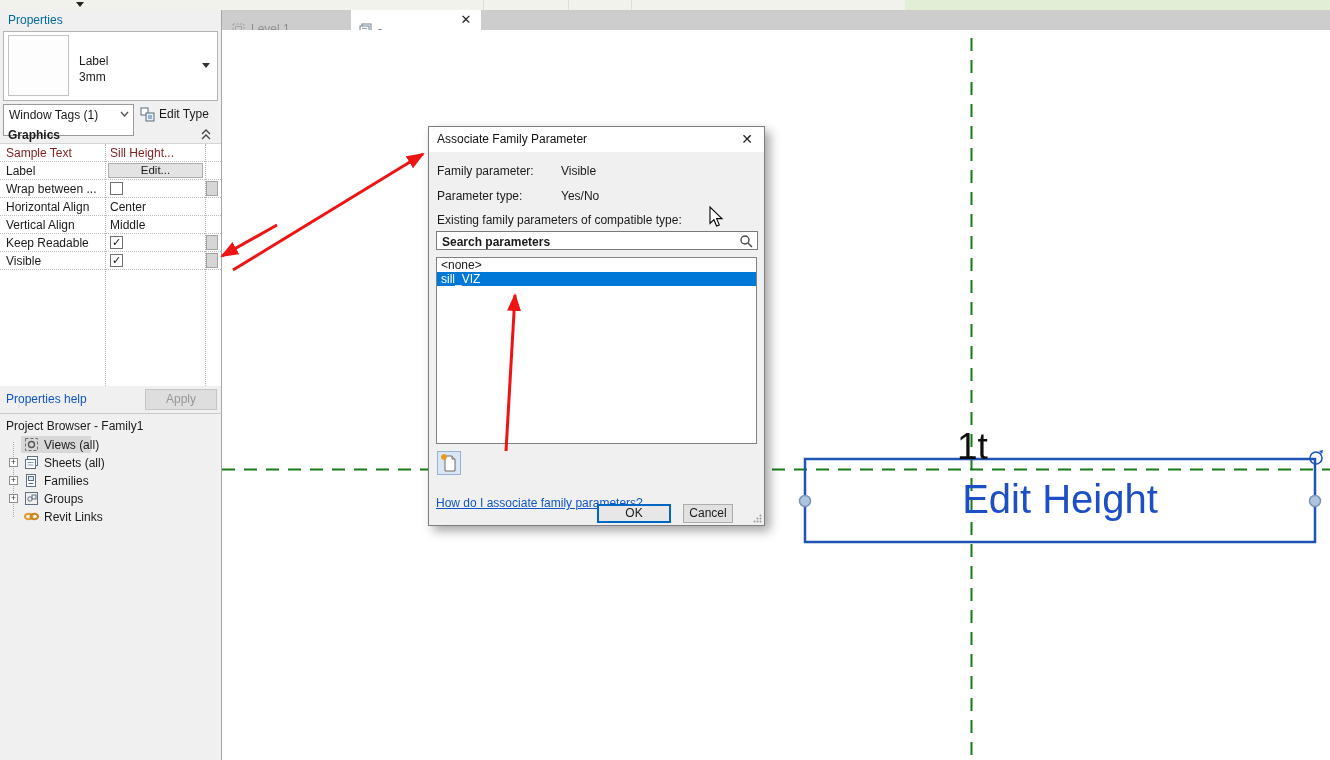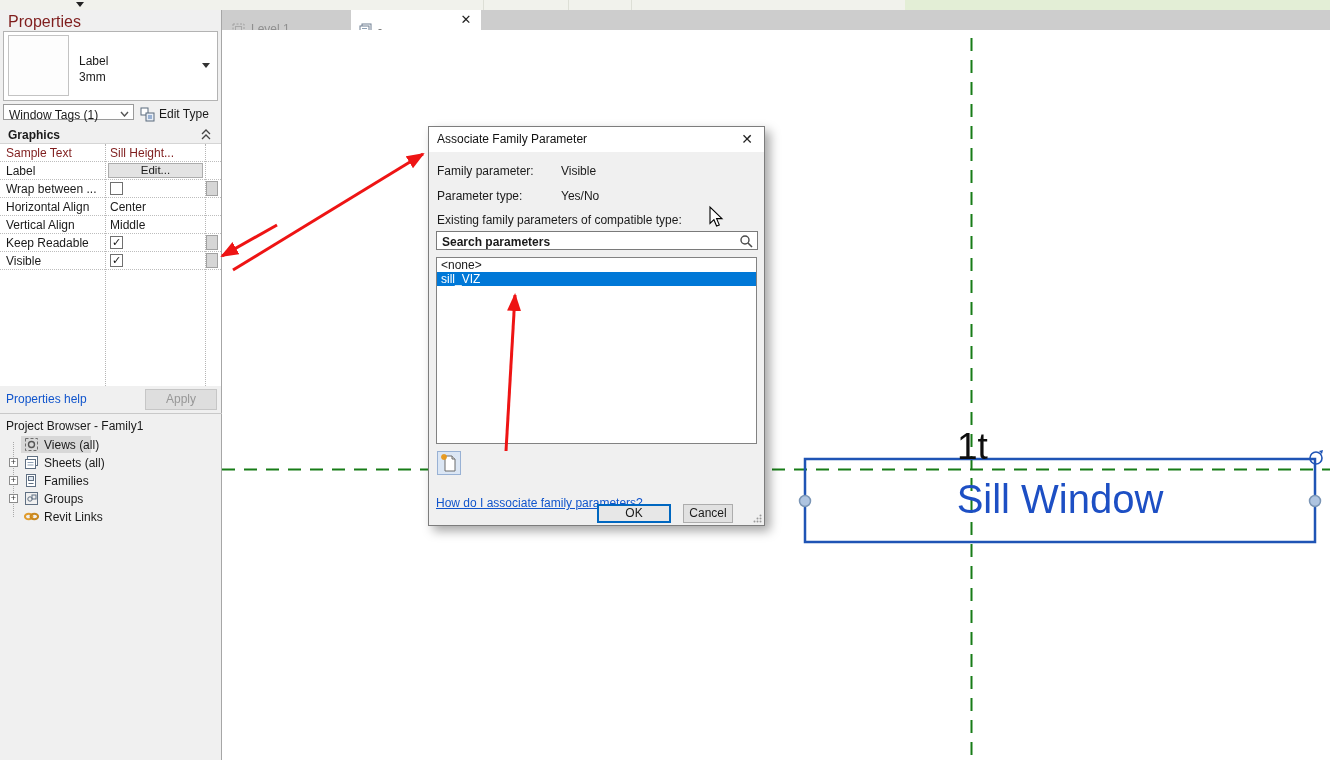--- a/index.html
+++ b/index.html
@@ -20,28 +20,28 @@
   .tab{position:absolute;top:0;height:38px;display:flex;align-items:center;}
   .tab .tlabel{margin-left:6px;}
   #tab-inactive{left:2px;width:126px;color:#8f8f8f;}
   #tab-active{left:129px;width:130px;background:#ffffff;color:#777;}
   .tabicon{width:13px;height:13px;margin-left:8px;flex:0 0 auto;}
   .tabclose{position:absolute;right:8px;top:3px;width:14px;height:14px;color:#222;
             font-size:13px;line-height:14px;text-align:center;}
 
   
   #panel{left:0;top:10px;width:222px;height:750px;background:#f0f0f0;border-right:1px solid #a6a6a6;box-sizing:border-box;}
-  #panel .ptitle{position:absolute;left:8px;top:3px;font-size:16px;color:#7f1d1d;}
+  #panel .ptitle{position:absolute;left:8px;top:3px;font-size:12px;color:#0369a1;}
   #typesel{position:absolute;left:3px;top:21px;width:215px;height:70px;background:#fff;border:1px solid #b3b3b3;box-sizing:border-box;}
   #typesel .thumb{position:absolute;left:4px;top:3px;width:61px;height:61px;background:#fdfdfd;border:1px solid #c3c3c3;box-sizing:border-box;}
   #typesel .l1{position:absolute;left:75px;top:22px;}
   #typesel .l2{position:absolute;left:75px;top:38px;}
   #typesel .drop{position:absolute;right:7px;top:31px;width:0;height:0;
      border-left:4px solid transparent;border-right:4px solid transparent;border-top:5px solid #333;}
-  #combo{position:absolute;left:3px;top:94px;width:131px;height:16px;background:#fff;border:1px solid #9a9a9a;box-sizing:border-box;}
+  #combo{position:absolute;left:3px;top:94px;width:131px;height:32px;background:#fff;border:1px solid #9a9a9a;box-sizing:border-box;}
   #combo .cval{position:absolute;left:5px;top:3px;}
   #combo svg{position:absolute;right:4px;top:6px;}
   #edittype{position:absolute;left:140px;top:94px;height:20px;display:flex;align-items:center;}
   #edittype svg{margin-right:4px;}
 
   #gheader{position:absolute;left:0;top:116px;width:221px;height:17px;}
   #gheader .gt{position:absolute;left:8px;top:2px;font-weight:bold;}
   #gheader svg{position:absolute;right:10px;top:3px;}
 
   #grid{position:absolute;left:0;top:133px;width:221px;height:242px;background:#fff;border-top:1px solid #d5d5d5;}
@@ -153,21 +153,21 @@
 
       <circle cx="583" cy="471" r="5.5" fill="#aec4e0" stroke="#7a95b5" stroke-width="1.5"></circle>
       <circle cx="1093" cy="471" r="5.5" fill="#aec4e0" stroke="#7a95b5" stroke-width="1.5"></circle>
 
       <g>
         <circle cx="1094" cy="428" r="6" fill="none" stroke="#1f54b5" stroke-width="1.6"></circle>
         <path d="M1097 421 l4 -1 -1 4 z" fill="#1f54b5"></path>
       </g>
     </svg>
     <div id="anno1t">1t</div>
-    <div id="sillheight">Sill Window</div>
+    <div id="sillheight">Edit Height</div>
   </div>
 
   <div id="panel" class="abs">
     <div class="ptitle">Properties</div>
 
     <div id="typesel">
       <div class="thumb"></div>
       <div class="l1">Label</div>
       <div class="l2">3mm</div>
       <div class="drop"></div>

